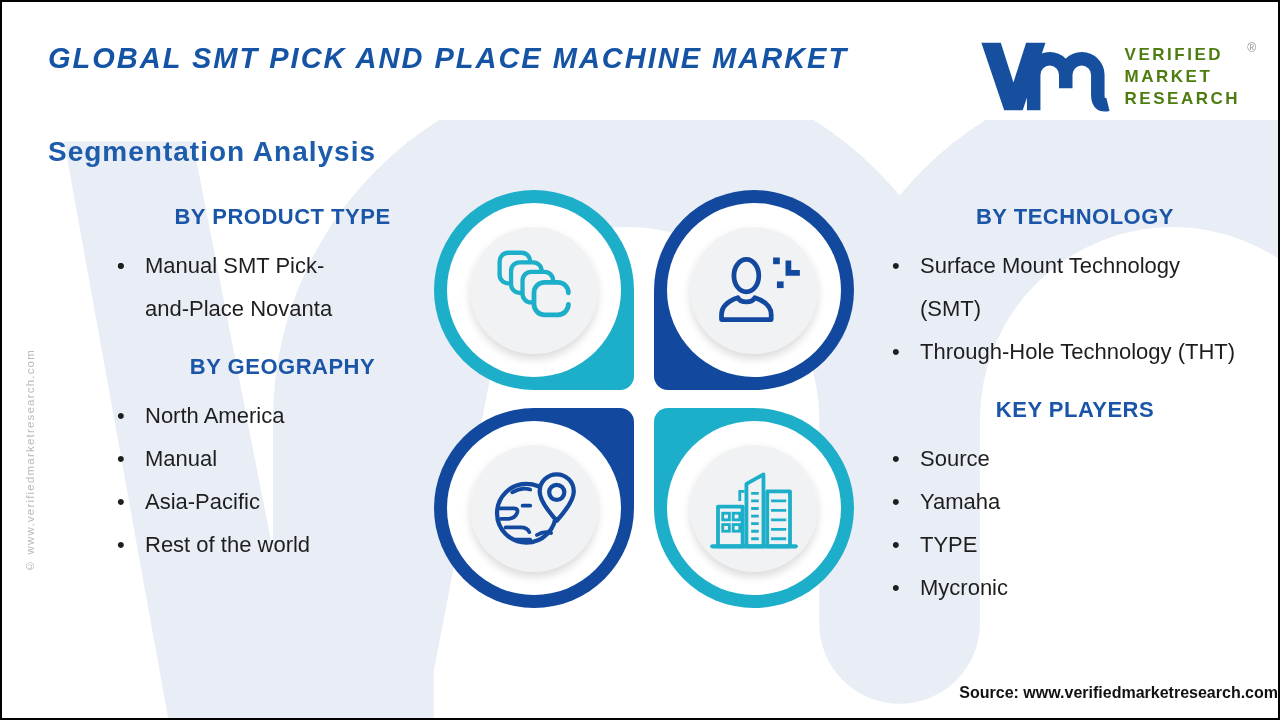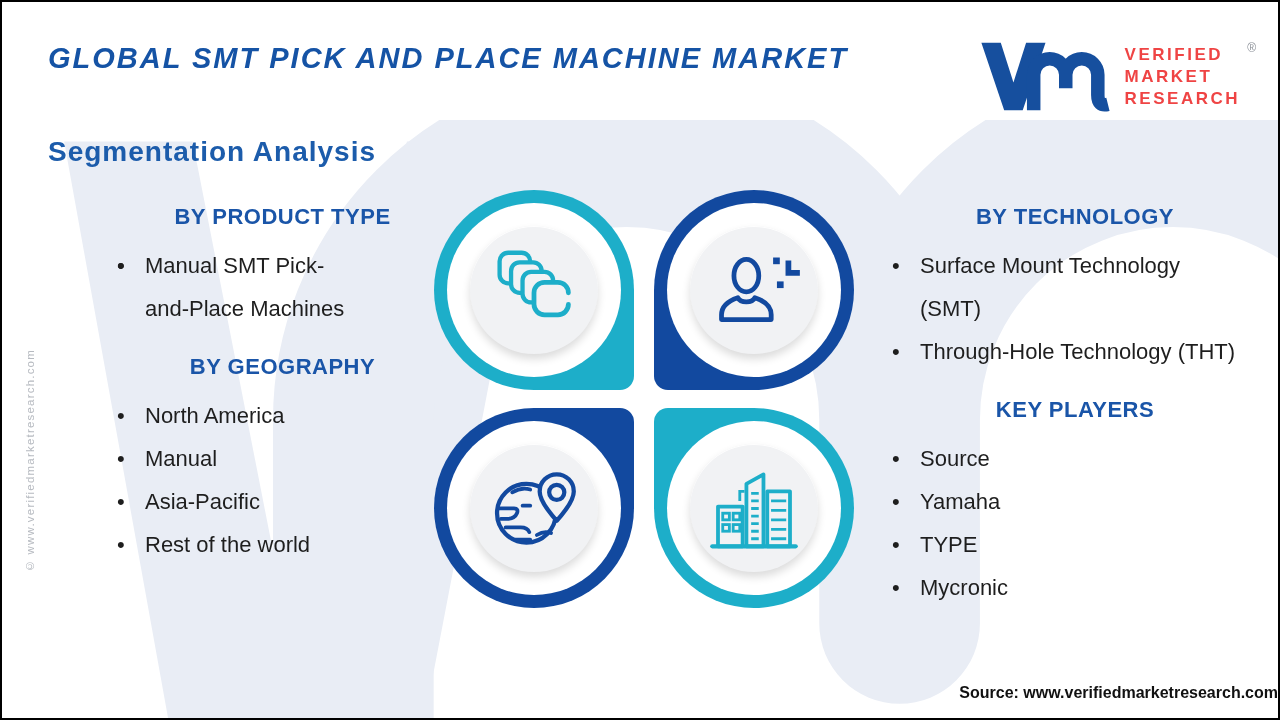--- a/index.html
+++ b/index.html
@@ -15,21 +15,21 @@
     position:absolute;left:46px;top:40px;z-index:2;
     font-size:29px;font-weight:700;letter-spacing:2px;color:#1553a5;white-space:nowrap;font-style:italic;
   }
   .subtitle{
     position:absolute;left:46px;top:116px;z-index:2;
     font-size:28px;font-weight:600;letter-spacing:1px;color:#1c5cab;white-space:nowrap;margin-top:18px;
   }
   
   .logo{position:absolute;top:34px;right:38px;z-index:2;display:flex;align-items:center;gap:12px;}
   .logo-text{position:relative;line-height:22px;}
-  .logo-line{font-size:17px;font-weight:700;letter-spacing:2.5px;color:#ef4444;}
+  .logo-line{font-size:17px;font-weight:700;letter-spacing:2.5px;color:#4d7c0f;}
   .reg-mark{position:absolute;top:-7px;right:-16px;font-size:12px;color:#8c9199;font-weight:400;}
   
   .col{position:absolute;top:202px;z-index:2;}
   .col-left{left:113px;width:335px;}
   .col-right{left:888px;width:370px;}
   .sec-heading{
     margin:0 0 14px 0;font-size:22px;font-weight:700;letter-spacing:0.5px;color:#1a55a8;text-align:center;
   }
   ul.bullets{list-style:none;margin:0 0 24px 0;padding:0;}
   .col-left ul.bullets{width:245px;}
@@ -85,21 +85,21 @@
       <div class="logo-line">RESEARCH</div>
       <span class="reg-mark">®</span>
     </div>
   </div>
 
   <div class="col col-left">
     <section>
       <h3 class="sec-heading">BY PRODUCT TYPE</h3>
       <ul class="bullets">
         <li><span class="dot">•</span></li>
-        <li><span class="dot">•</span><span>Manual SMT Pick-and-Place Machines</span></li>
+        <li><span class="dot">•</span><span>Manual SMT Pick-and-Place Novanta</span></li>
       </ul>
     </section>
     <section>
       <h3 class="sec-heading">BY GEOGRAPHY</h3>
       <ul class="bullets">
         <li><span class="dot">•</span><span>North America</span></li>
         <li><span class="dot">•</span><span>Manual</span></li>
         <li><span class="dot">•</span><span>Asia-Pacific</span></li>
         <li><span class="dot">•</span><span>Rest of the world</span></li>
       </ul>

